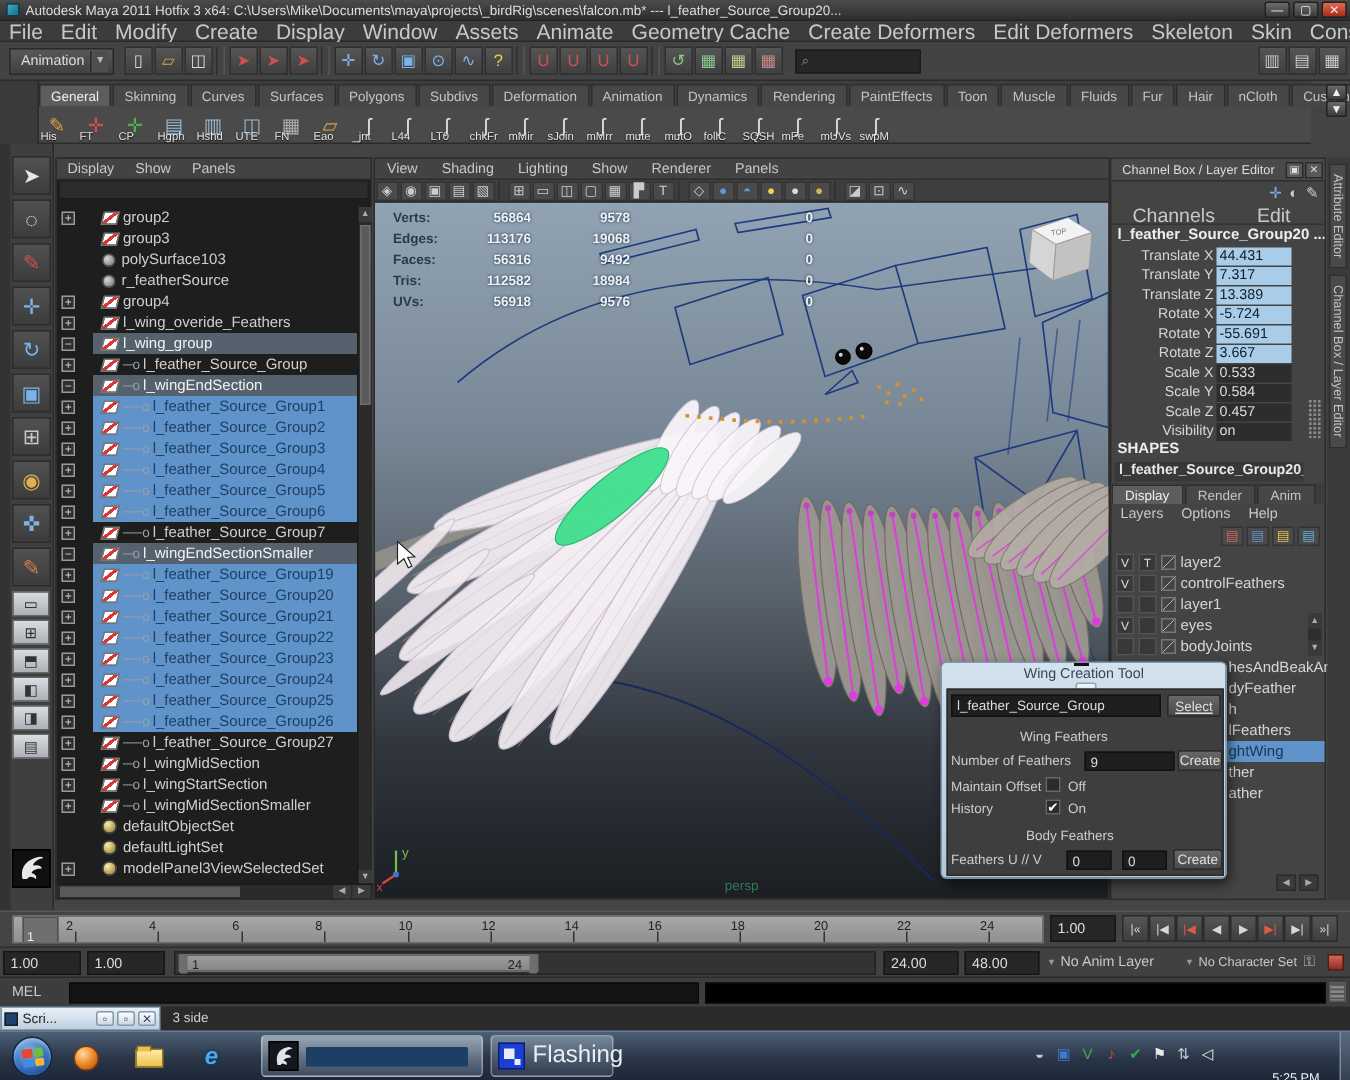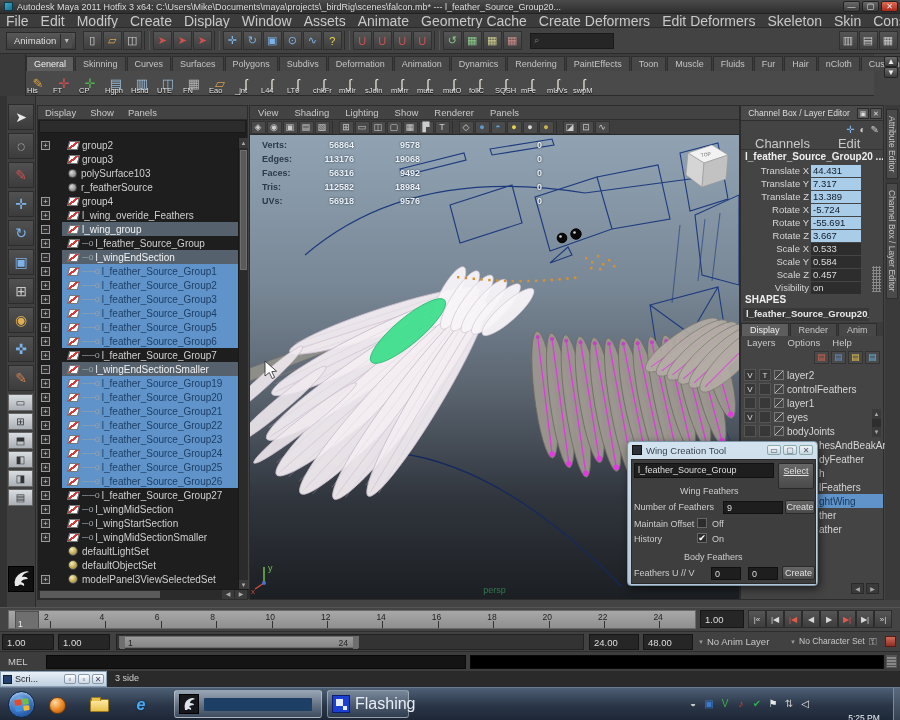--- a/index.html
+++ b/index.html
@@ -114,21 +114,21 @@
   .le-swatch{width:10px;height:10px;border:1px solid #777;background:linear-gradient(135deg,#444 46%,#bbb 46%,#bbb 54%,#444 54%);margin:0 3px;flex:none;}
   .le-row.frag{padding-left:78px;}
   .le-row.selblue{background:#5f93c9;color:#16365c;}
   #leCorner{position:absolute;right:4px;bottom:5px;display:flex;}
   #leCorner div{width:13px;height:11px;background:#3a3a3a;border:1px solid #2a2a2a;color:#aaa;font-size:6px;text-align:center;line-height:10px;margin-left:2px;}
   
   #rightTabs{position:absolute;left:885px;top:105px;width:15px;height:495px;background:#3a3a3a;}
   .vtab{writing-mode:vertical-rl;font-size:8.5px;color:#c5c5c5;background:#4a4a4a;border:1px solid #2e2e2e;padding:6px 0;margin:4px 1px;text-align:center;max-height:170px;overflow:hidden;white-space:nowrap;}
   
   #wingTool{position:absolute;left:627px;top:441px;width:191px;height:145px;background:linear-gradient(#d3e2ef,#b4c6d6);border:1px solid #7e97ab;border-radius:4px;box-shadow:2px 3px 8px rgba(0,0,0,0.55);z-index:50;}
-  #wtTitle{height:16px;display:flex;align-items:center;padding:0 4px;}
+  #wtTitle{height:16px;display:flex;align-items:center;padding:0 4px;flex-direction:column;}
   #wtTitle .ic{width:10px;height:10px;background:#2b2f36;border:1px solid #111;margin-right:4px;}
   #wtTitle .t{flex:1;font-size:9.5px;color:#3a4652;}
   #wtTitle .wbtn{width:14px;height:10px;background:linear-gradient(#f2f6fa,#c9d6e2);color:#556;border:1px solid #8aa;}
   #wtBody{position:absolute;left:3px;top:17px;width:185px;height:125px;background:#3e3e3e;border:1px solid #2a2a2a;font-size:9px;color:#ccc;}
   .wt-field{position:absolute;background:#1e1e1e;border:1px solid #111;color:#ddd;font-size:9px;line-height:13px;padding:0 3px;white-space:nowrap;overflow:hidden;}
   .wt-btn{position:absolute;background:linear-gradient(#676767,#4a4a4a);border:1px solid #2a2a2a;color:#e0e0e0;font-size:9px;text-align:center;border-radius:2px;}
   .wt-label{position:absolute;white-space:nowrap;}
   .wt-cb{position:absolute;width:10px;height:10px;background:#2c2c2c;border:1px solid #666;font-size:9px;line-height:9px;text-align:center;color:#fff;}
   
   #timeRow{position:absolute;left:0;top:607px;width:900px;height:24px;background:#444;border-top:1px solid #555;}
@@ -692,28 +692,28 @@
         <div class="ol-content">
           <span class="ico-transform"></span>
           <span class="conn">─o </span>
           <span class="ol-label">l_wingMidSectionSmaller</span>
         </div>
       </div>
       <div class="ol-row">
         <div class="ol-exp-cell"></div>
         <div class="ol-content">
           <span class="ico-set"></span>
+          <span class="ol-label">defaultObjectSet</span>
+        </div>
+      </div>
+      <div class="ol-row">
+        <div class="ol-exp-cell"></div>
+        <div class="ol-content">
+          <span class="ico-set"></span>
           <span class="ol-label">defaultLightSet</span>
-        </div>
-      </div>
-      <div class="ol-row">
-        <div class="ol-exp-cell"></div>
-        <div class="ol-content">
-          <span class="ico-set"></span>
-          <span class="ol-label">defaultObjectSet</span>
         </div>
       </div>
       <div class="ol-row">
         <div class="ol-exp-cell">
           <div class="exp">+</div>
         </div>
         <div class="ol-content">
           <span class="ico-set"></span>
           <span class="ol-label">modelPanel3ViewSelectedSet</span>
         </div>
@@ -1223,21 +1223,21 @@
 <div id="wingTool">
   <div id="wtTitle">
     <span class="ic"></span>
     <span class="t">Wing Creation Tool</span>
     <span class="wbtn">▭</span>
     <span class="wbtn">▢</span>
     <span class="wbtn">✕</span>
   </div>
   <div id="wtBody">
     <div class="wt-field" style="left:2px;top:3px;width:140px;height:15px;">l_feather_Source_Group</div>
-    <div class="wt-btn" style="left:146px;top:3px;width:36px;height:26px;line-height:14px;text-decoration:underline;">Select</div>
+    <div class="wt-btn" style="left:146px;top:3px;width:36px;height:15px;line-height:14px;text-decoration:underline;">Select</div>
     <div class="wt-label" style="left:48px;top:26px;">Wing Feathers</div>
     <div class="wt-label" style="left:2px;top:42px;">Number of Feathers</div>
     <div class="wt-field" style="left:91px;top:41px;width:60px;height:13px;line-height:12px;">9</div>
     <div class="wt-btn" style="left:153px;top:40px;width:30px;height:14px;line-height:13px;">Create</div>
     <div class="wt-label" style="left:2px;top:59px;">Maintain Offset</div>
     <div class="wt-cb" style="left:65px;top:58px;"></div>
     <div class="wt-label" style="left:80px;top:59px;">Off</div>
     <div class="wt-label" style="left:2px;top:74px;">History</div>
     <div class="wt-cb" style="left:65px;top:73px;">✔</div>
     <div class="wt-label" style="left:80px;top:74px;">On</div>

